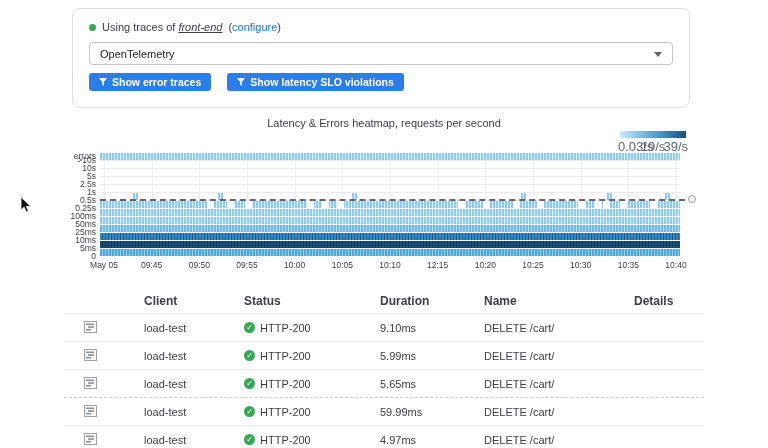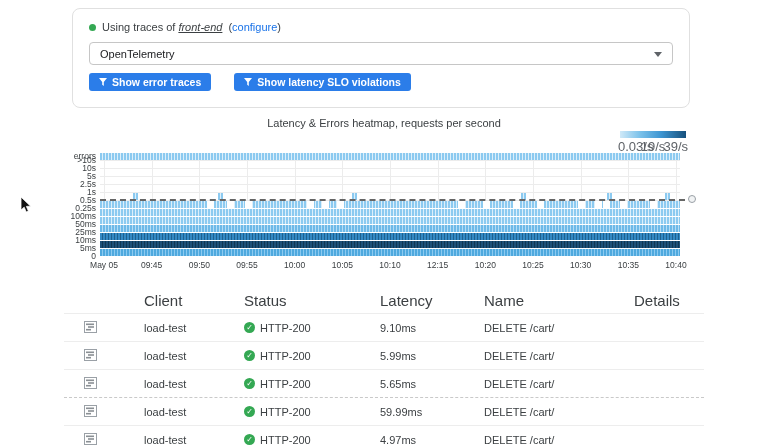--- a/index.html
+++ b/index.html
@@ -15,21 +15,21 @@
   .status-line .svc { font-style:italic; margin:0 3px;text-decoration:underline; }
   .status-line .paren { margin-left:3px; }
   .link { color:#1a73e8; text-decoration:none; cursor:pointer; }
   .select-box { position:relative; margin-top:9px; height:23px; border:1px solid #c6c6c6;
     border-radius:4px; display:flex; align-items:center; padding:0 10px; font-size:11px; color:#202124;
     background:#fff; }
   .select-caret { position:absolute; right:10px; top:9px; width:0; height:0;
     border-left:4px solid transparent; border-right:4px solid transparent; border-top:5px solid #5f6368; }
   .tip-line { display:flex; align-items:center; margin-top:9px; font-size:11px; color:#9aa0a6; }
   .tip-line svg { margin-right:6px; flex:0 0 auto; }
-  .btn-row { display:flex; gap:23px; margin-top:8px; }
+  .btn-row { display:flex; gap:16px; margin-top:8px; }
   .blue-btn { display:inline-flex; align-items:center; gap:5px; background:#2b7de9; color:#fff;
     border:none; border-radius:3px; font-size:10.5px; font-weight:bold; padding:3px 10px; height:18px;
     font-family:"Liberation Sans",sans-serif; cursor:pointer; }
 
   
   .chart-title { position:absolute; left:64px; top:117px; width:640px; text-align:center;
     font-size:11px; color:#3c4043; }
   .legend { position:absolute; left:620px; top:131px; width:66px; }
   .legend-bar { height:7px; width:66px;
     background:linear-gradient(90deg,#cfe9f8 0%,#7cc2ea 30%,#3e96d2 62%,#16507c 100%); }
@@ -55,21 +55,21 @@
   .threshold { position:absolute; left:0; width:585px; top:47px; border-top:2px dashed #666; }
   .threshold-handle { position:absolute; left:588px; top:43px; width:8px; height:8px;
     border:1.5px solid #9aa0a6; border-radius:50%; background:#f1f3f4; cursor:ns-resize; }
   .xlab { position:absolute; top:108px; transform:translateX(-50%); font-size:8.5px; color:#3c4043;
     white-space:nowrap; }
 
   
   .trace-table { position:absolute; left:64px; top:288px; width:640px; font-size:11px; }
   .t-row { display:grid; grid-template-columns:68px 100px 136px 104px 150px 1fr;
     align-items:center; height:28px; border-top:1px solid #ededed; }
-  .t-row.head { border-top:none; height:25px; color:#5f6368; font-weight:normal; font-size:15px; }
+  .t-row.head { border-top:none; height:25px; color:#5f6368; font-weight:bold; font-size:12px; }
   .t-row.dashed { border-top:1px dashed #c9c9c9; }
   .cell { padding-left:12px; color:#3c4043; }
   .cell.icon-cell { padding-left:20px; }
   .status-cell { display:flex; align-items:center; gap:5px; }
   .check { width:11px; height:11px; border-radius:50%; background:#34a853; color:#fff;
     font-size:8px; line-height:11px; text-align:center; font-weight:bold; flex:0 0 auto; }
 
   .cursor { position:absolute; left:20px; top:196px; }
 </style>
 </head>
@@ -202,21 +202,21 @@
 
   <svg class="cursor" width="12" height="18" viewBox="0 0 12 18">
     <path d="M1 1 L1 14 L4.2 11.2 L6.2 16 L8.4 15 L6.4 10.4 L10.6 10.2 Z" fill="#111" stroke="#fff" stroke-width="0.8"></path>
   </svg>
 
   <div class="trace-table" id="trace-table">
       <div class="t-row head">
         <div></div>
         <div class="cell">Client</div>
         <div class="cell">Status</div>
-        <div class="cell">Latency</div>
+        <div class="cell">Duration</div>
         <div class="cell">Name</div>
         <div class="cell">Details</div>
       </div>
       <div class="t-row">
         <div class="cell icon-cell"><svg width="13" height="12" viewBox="0 0 13 12">
             <rect x="0.5" y="0.5" width="12" height="11" fill="none" stroke="#9aa0a6" stroke-width="1"></rect>
             <rect x="2" y="2.5" width="8" height="1.6" fill="#8a8f94"></rect>
             <rect x="4" y="5.2" width="6" height="1.6" fill="#8a8f94"></rect>
             <rect x="2" y="7.9" width="5" height="1.6" fill="#8a8f94"></rect>
           </svg></div>

